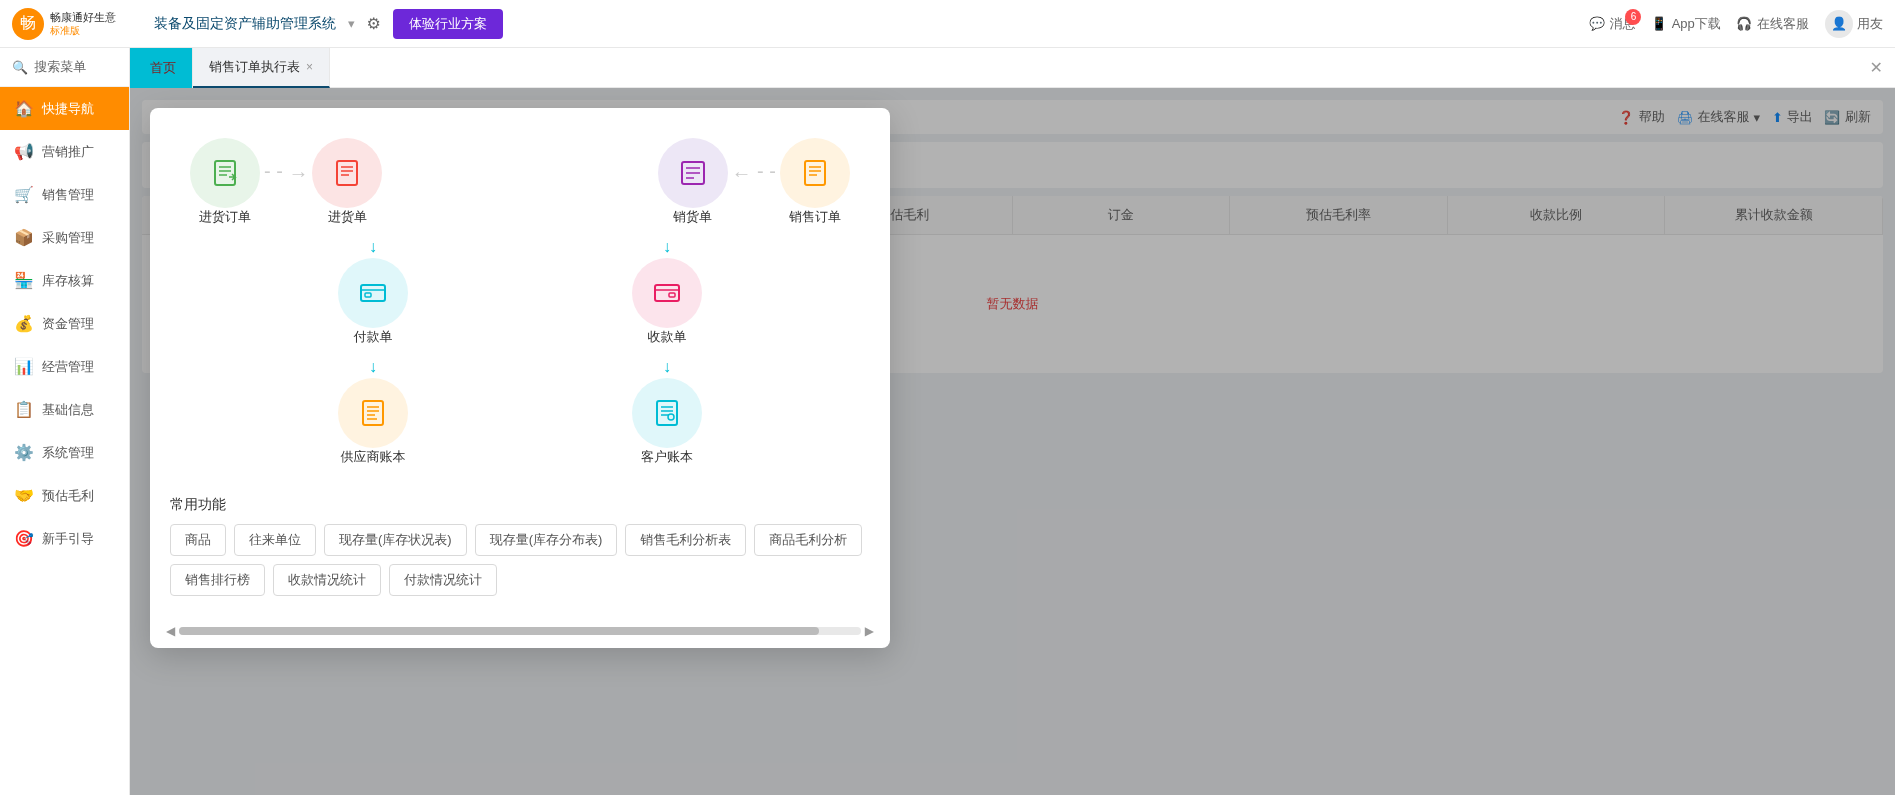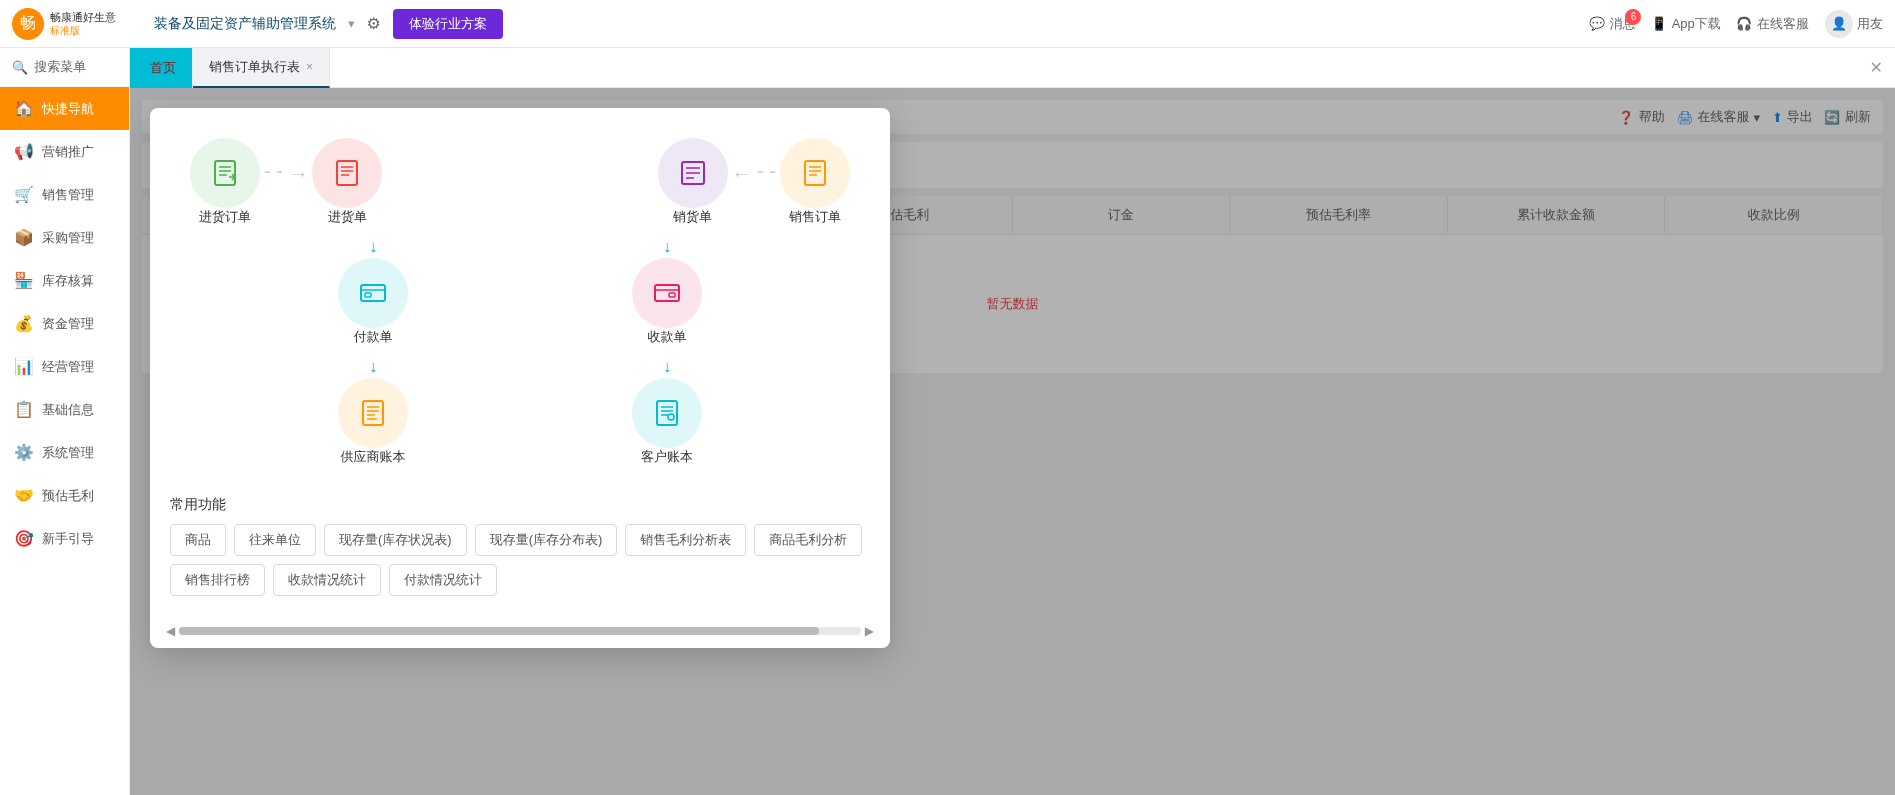--- a/index.html
+++ b/index.html
@@ -226,22 +226,22 @@
         </div>
 
         <div class="data-table">
           <div class="table-header">
             <div class="th">品</div>
             <div class="th">商品</div>
             <div class="th">金额</div>
             <div class="th">预估毛利</div>
             <div class="th">订金</div>
             <div class="th">预估毛利率</div>
+            <div class="th">收款比例</div>
             <div class="th">累计收款金额</div>
-            <div class="th">收款比例</div>
           </div>
           <div class="no-data">暂无数据</div>
         </div>
 
         <div class="modal-overlay">
           <div class="modal">
 
             <div class="flow-area">
 
               <div class="flow-row">

